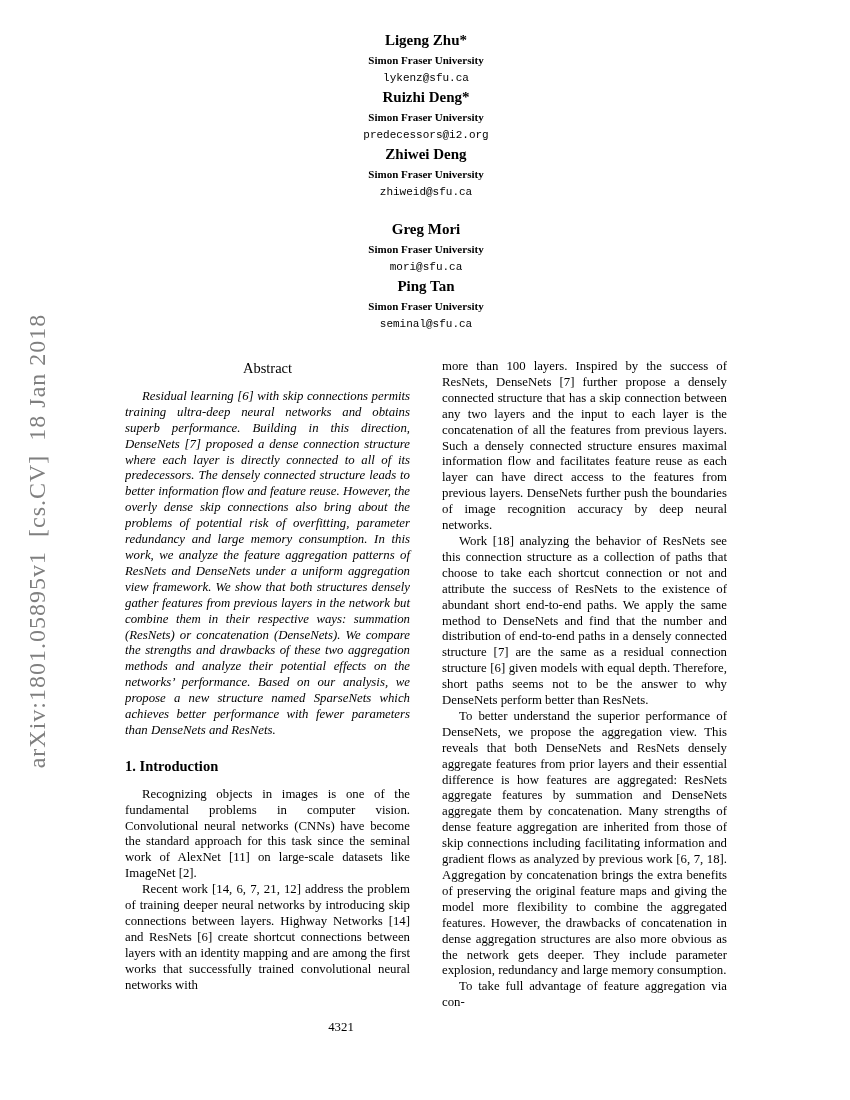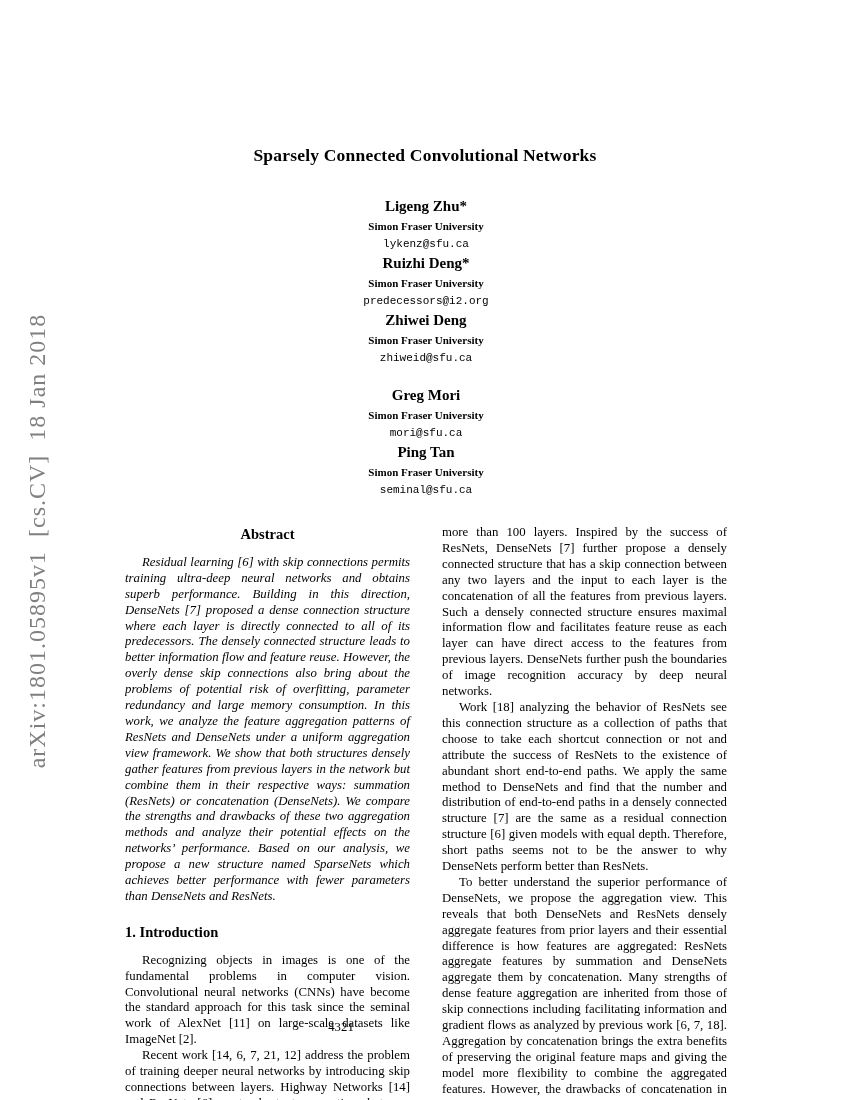--- a/index.html
+++ b/index.html
@@ -85,21 +85,21 @@
     overflow: hidden;
   }
   .col {
     width: 285px;
     text-align: justify;
     font-size: 12.8px;
     line-height: 15.9px;
   }
   .abstract-heading {
     text-align: center;
-    font-weight: bold;
+    font-weight: normal;
     font-size: 14.5px;
     margin: 2px 0 12px 0;
   }
   .abstract-text {
     font-style: italic;
     font-weight: 500;
   }
   p.par {
     margin: 0;
   }
@@ -121,21 +121,20 @@
     font-size: 12.8px;
   }
 </style>
 </head>
 <body>
 
 <div class="page">
 
   <div class="arxiv-stamp">arXiv:1801.05895v1  [cs.CV]  18 Jan 2018</div>
 
-  <h1 class="title">Sparsely Connected Convolutional Networks</h1>
 
   <div class="authors-area">
     <div class="authors-row row1">
       <div class="author">
         <div class="author-name">Ligeng Zhu*</div>
         <div class="author-affil">Simon Fraser University</div>
         <div class="author-email">lykenz@sfu.ca</div>
       </div>
       <div class="author">
         <div class="author-name">Ruizhi Deng*</div>

